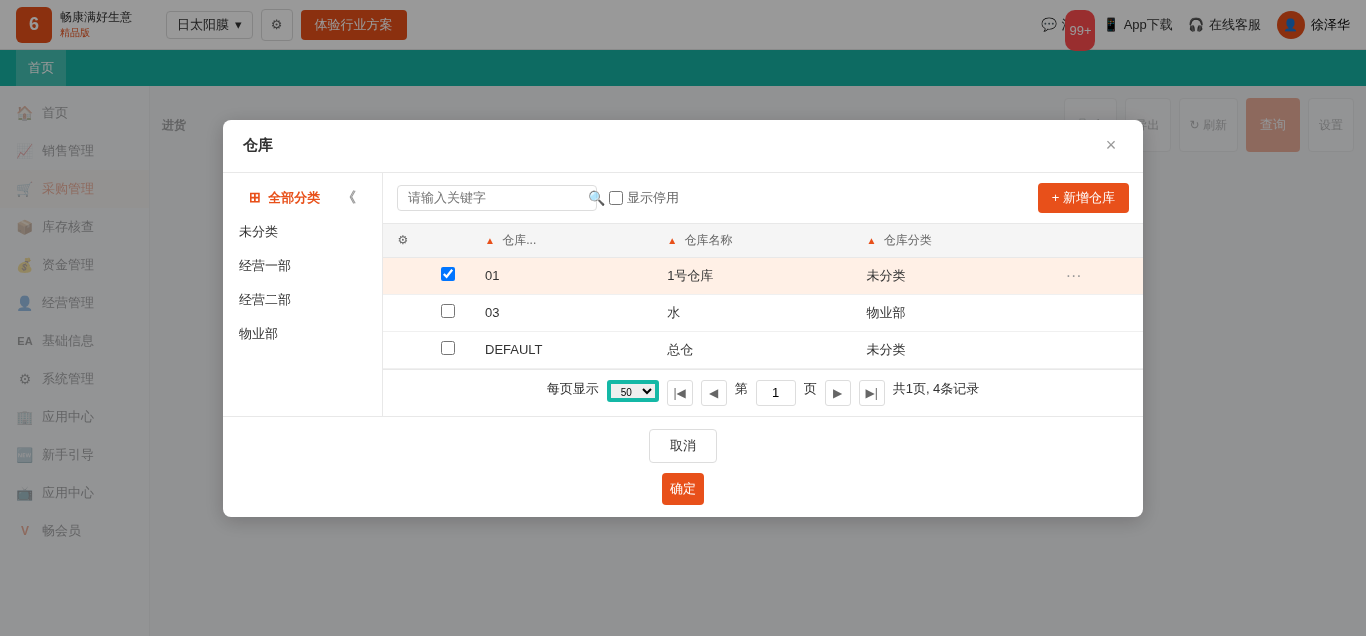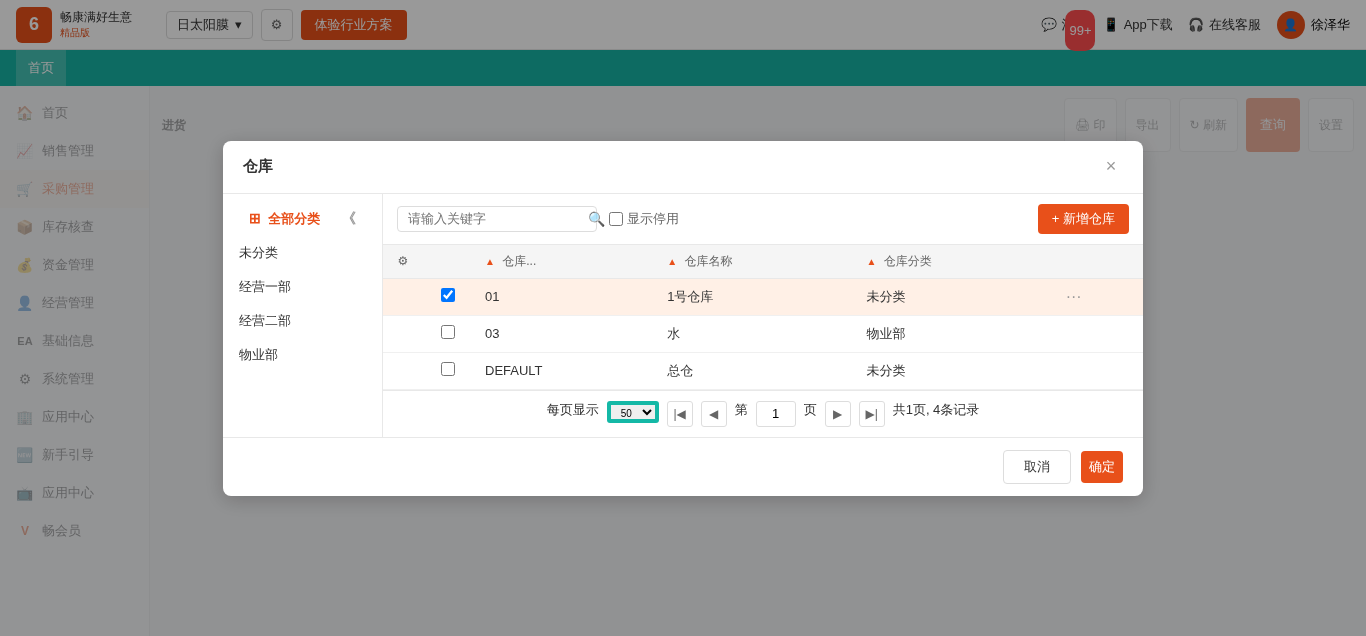--- a/index.html
+++ b/index.html
@@ -289,20 +289,21 @@
       height: 22px;
       cursor: pointer;
     }
 
     
     .modal-footer {
       display: flex; align-items: center; justify-content: flex-end;
       padding: 12px 20px;
       border-top: 1px solid #e8e8e8;
       gap: 10px;
+      flex-direction: column;
     }
     .cancel-btn {
       border: 1px solid #ddd;
       background: white;
       border-radius: 4px;
       padding: 7px 20px;
       cursor: pointer;
       font-size: 13px;
       color: #333;
     }

